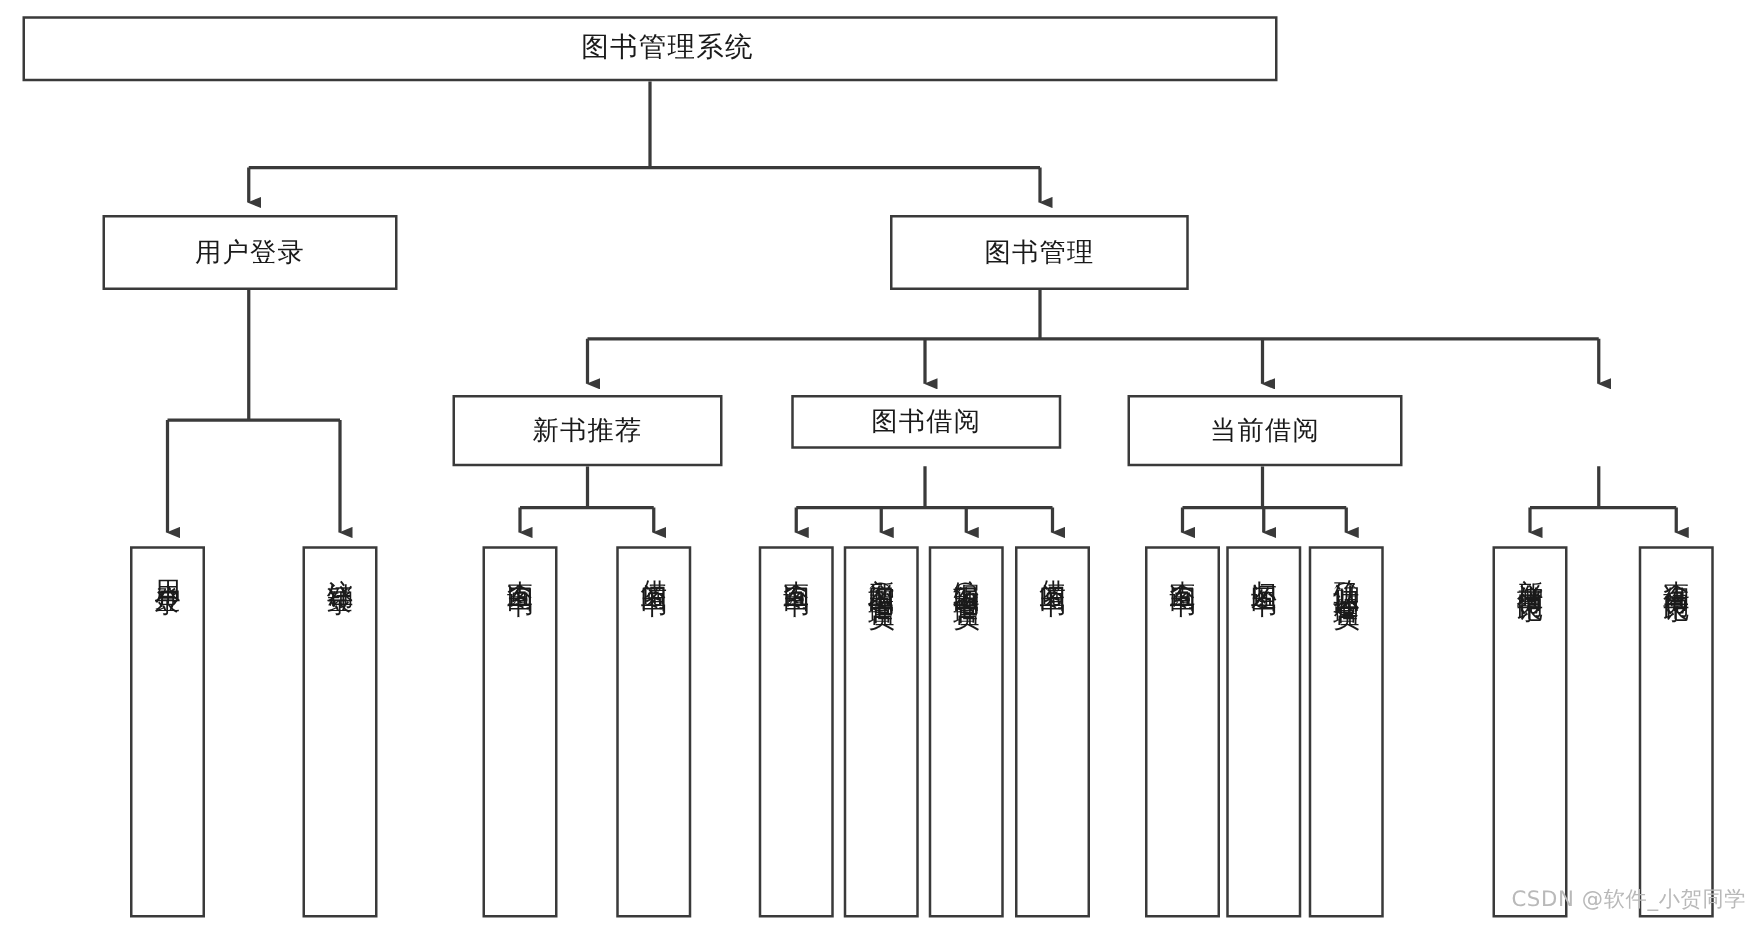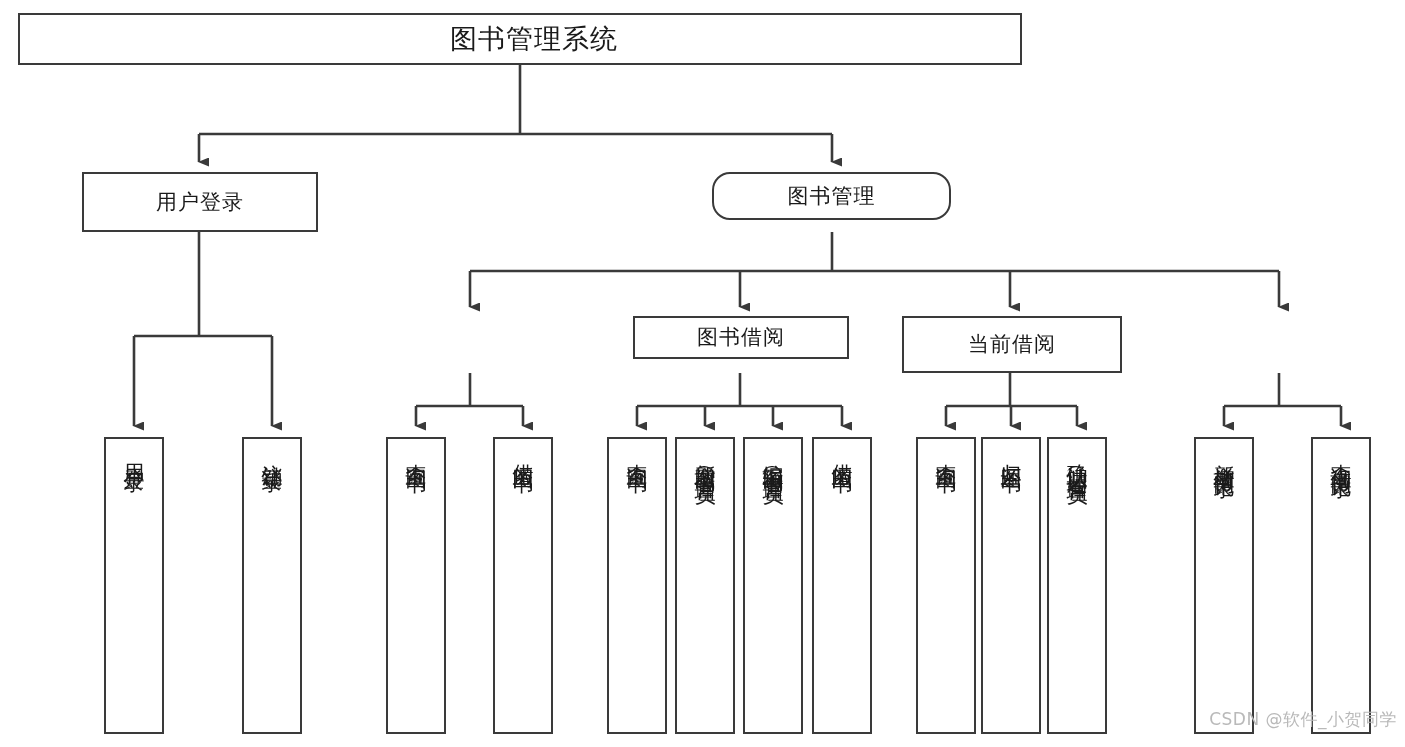--- a/index.html
+++ b/index.html
@@ -53,21 +53,21 @@
     padding-top: 8px;
   }
   .node.vertical .label {
     writing-mode: vertical-rl;
     text-orientation: upright;
     font-size: 21px;
     letter-spacing: 3px;
     line-height: 1.05;
   }
   .node.root .label {
-    font-size: 27px;
+    font-size: 22px;
     margin-left: 28px;
   }
   .watermark {
     position: absolute;
     right: 8px;
     bottom: 16px;
     font-size: 17px;
     color: #b9b9b9;
     letter-spacing: 0.5px;
     z-index: 5;
@@ -129,24 +129,27 @@
     </g>
   </svg>
 
   <div class="node horizontal root" style="left:18px; top:13px; width:1004px; height:52px;">
     <span class="label">图书管理系统</span>
   </div>
 
   <div class="node horizontal" style="left:82px; top:172px; width:236px; height:60px;">
     <span class="label">用户登录</span>
   </div>
-  <div class="node horizontal" style="left:712px; top:172px; width:239px; height:48px;border-radius:18px;">
+  <div class="node horizontal" style="left:712px; top:172px; width:239px; height:60px;">
     <span class="label">图书管理</span>
   </div>
 
+  <div class="node horizontal" style="left:362px; top:316px; width:216px; height:57px;">
+    <span class="label">新书推荐</span>
+  </div>
   <div class="node horizontal" style="left:633px; top:316px; width:216px; height:43px;">
     <span class="label">图书借阅</span>
   </div>
   <div class="node horizontal" style="left:902px; top:316px; width:220px; height:57px;">
     <span class="label">当前借阅</span>
   </div>
 
   <div class="node vertical" style="left:104px; top:437px; width:60px; height:297px;">
     <span class="label">用户登录</span>
   </div>

